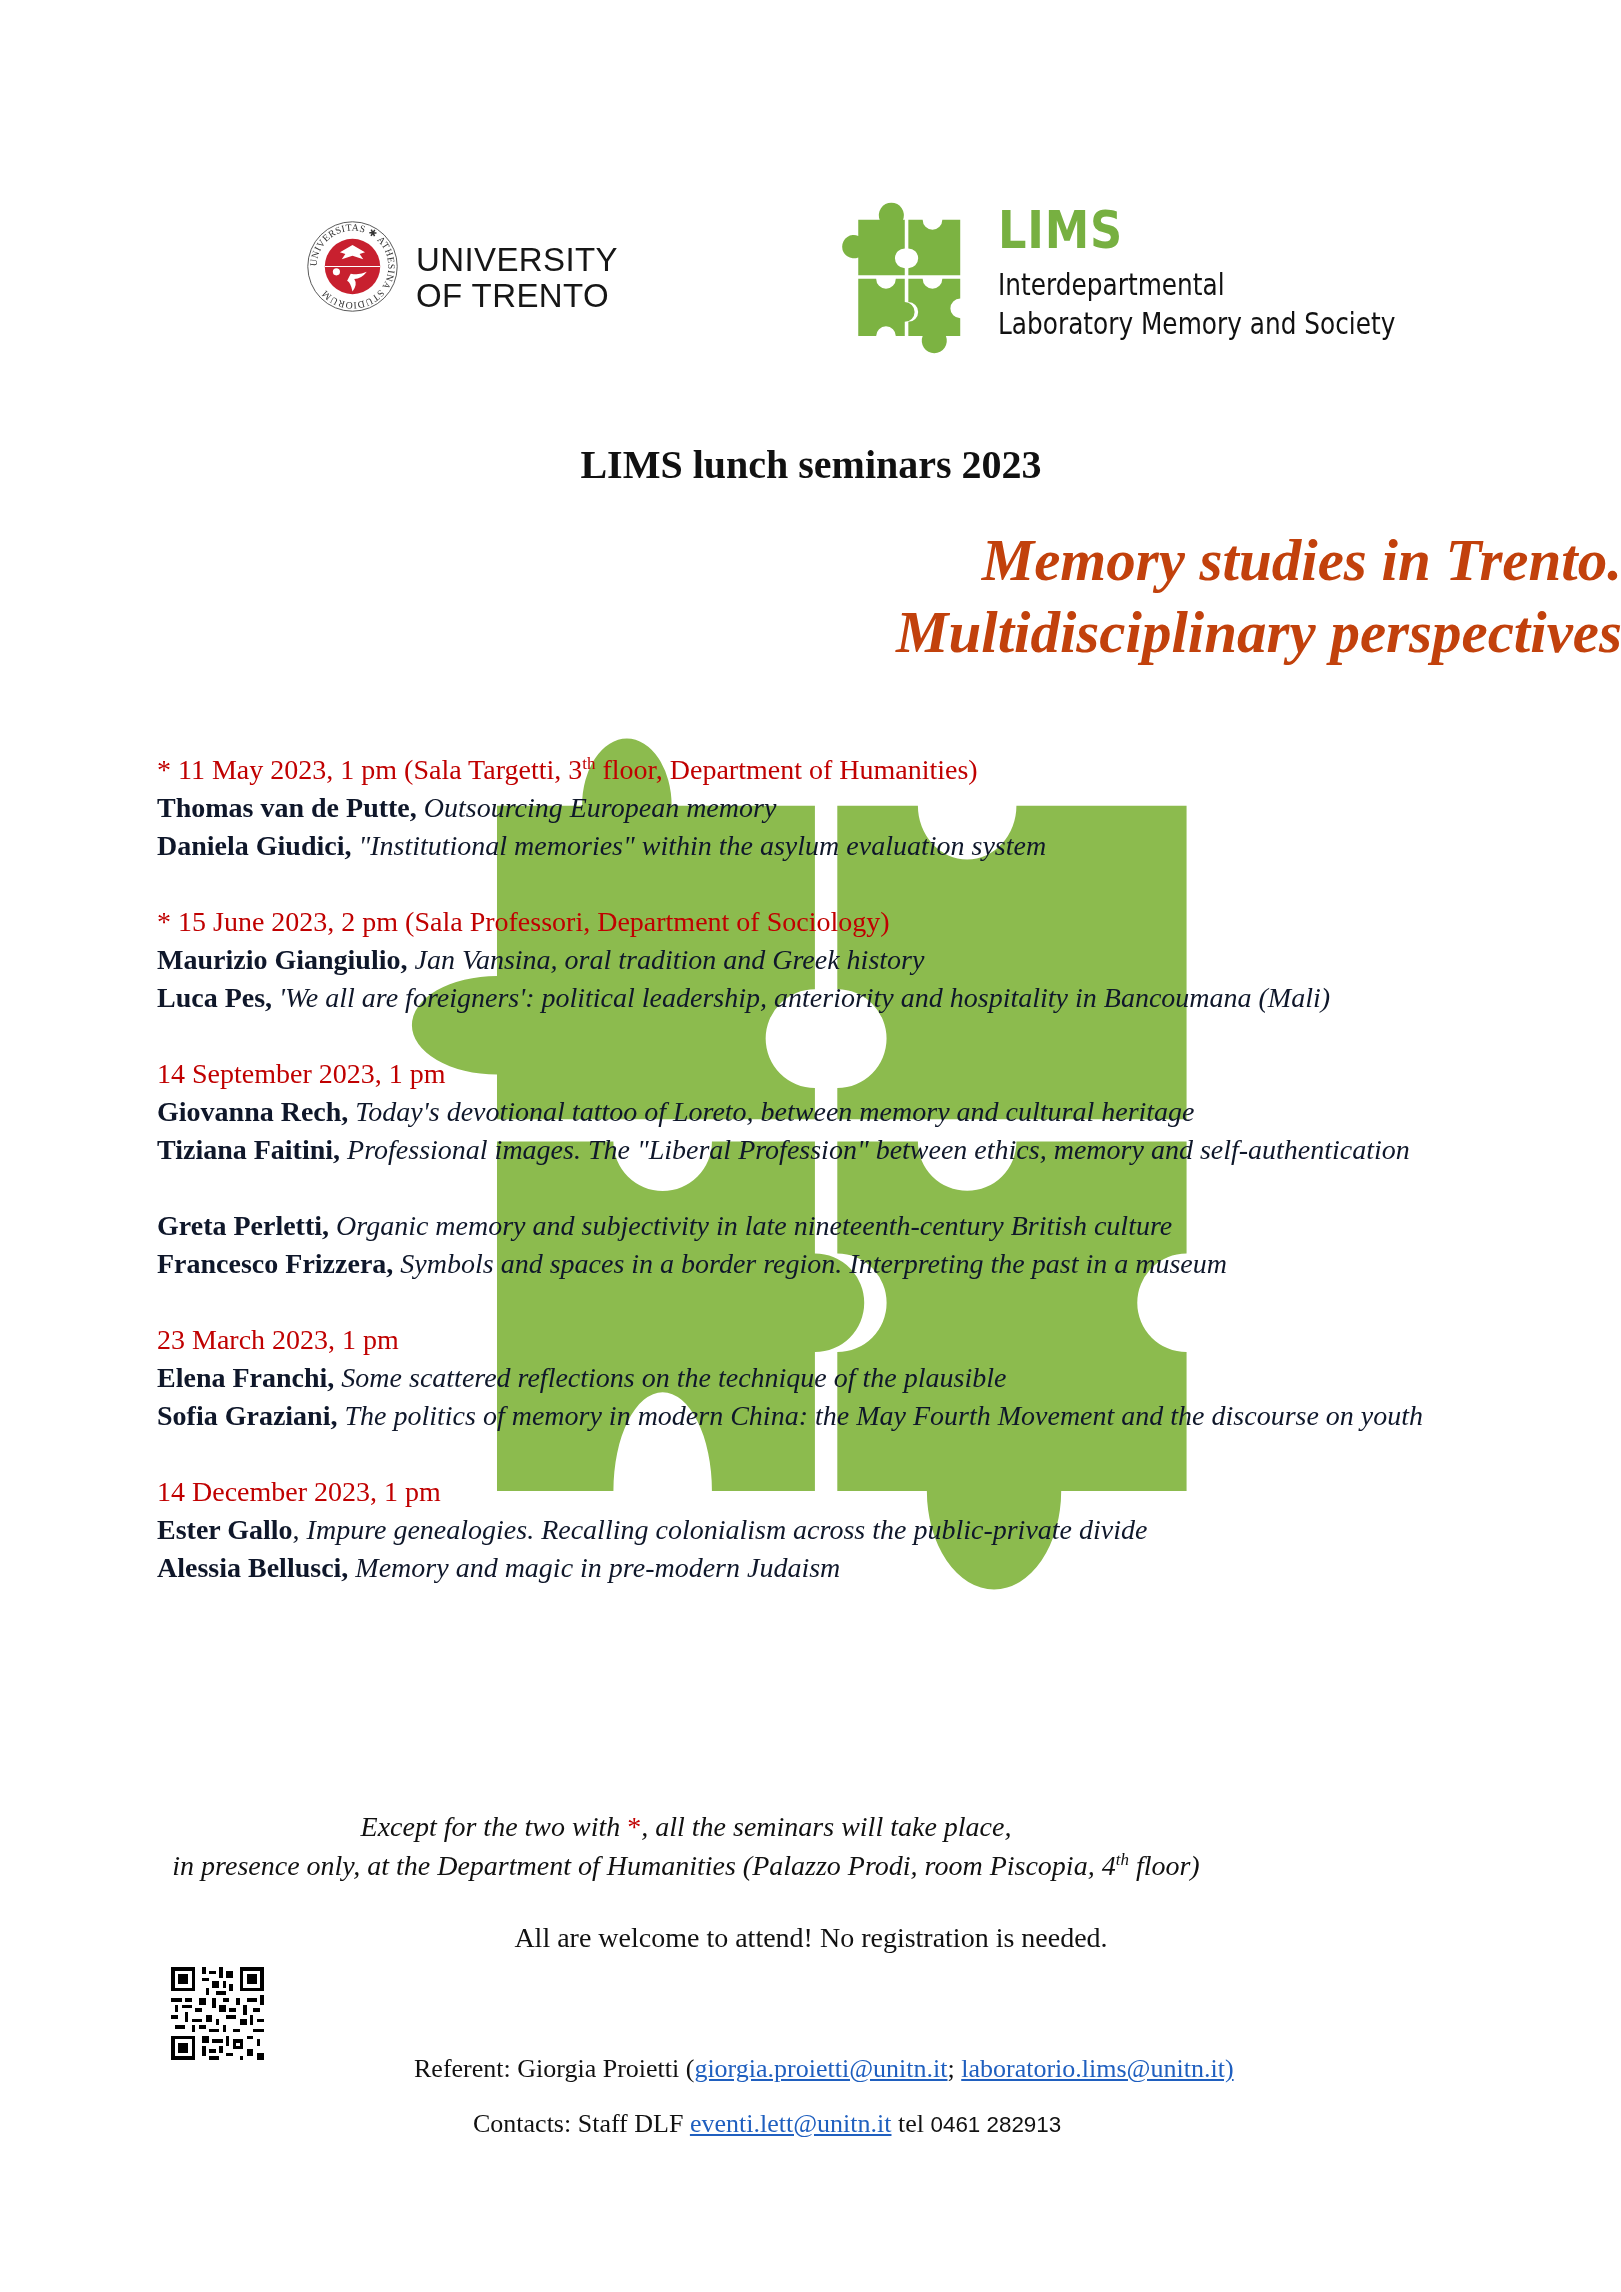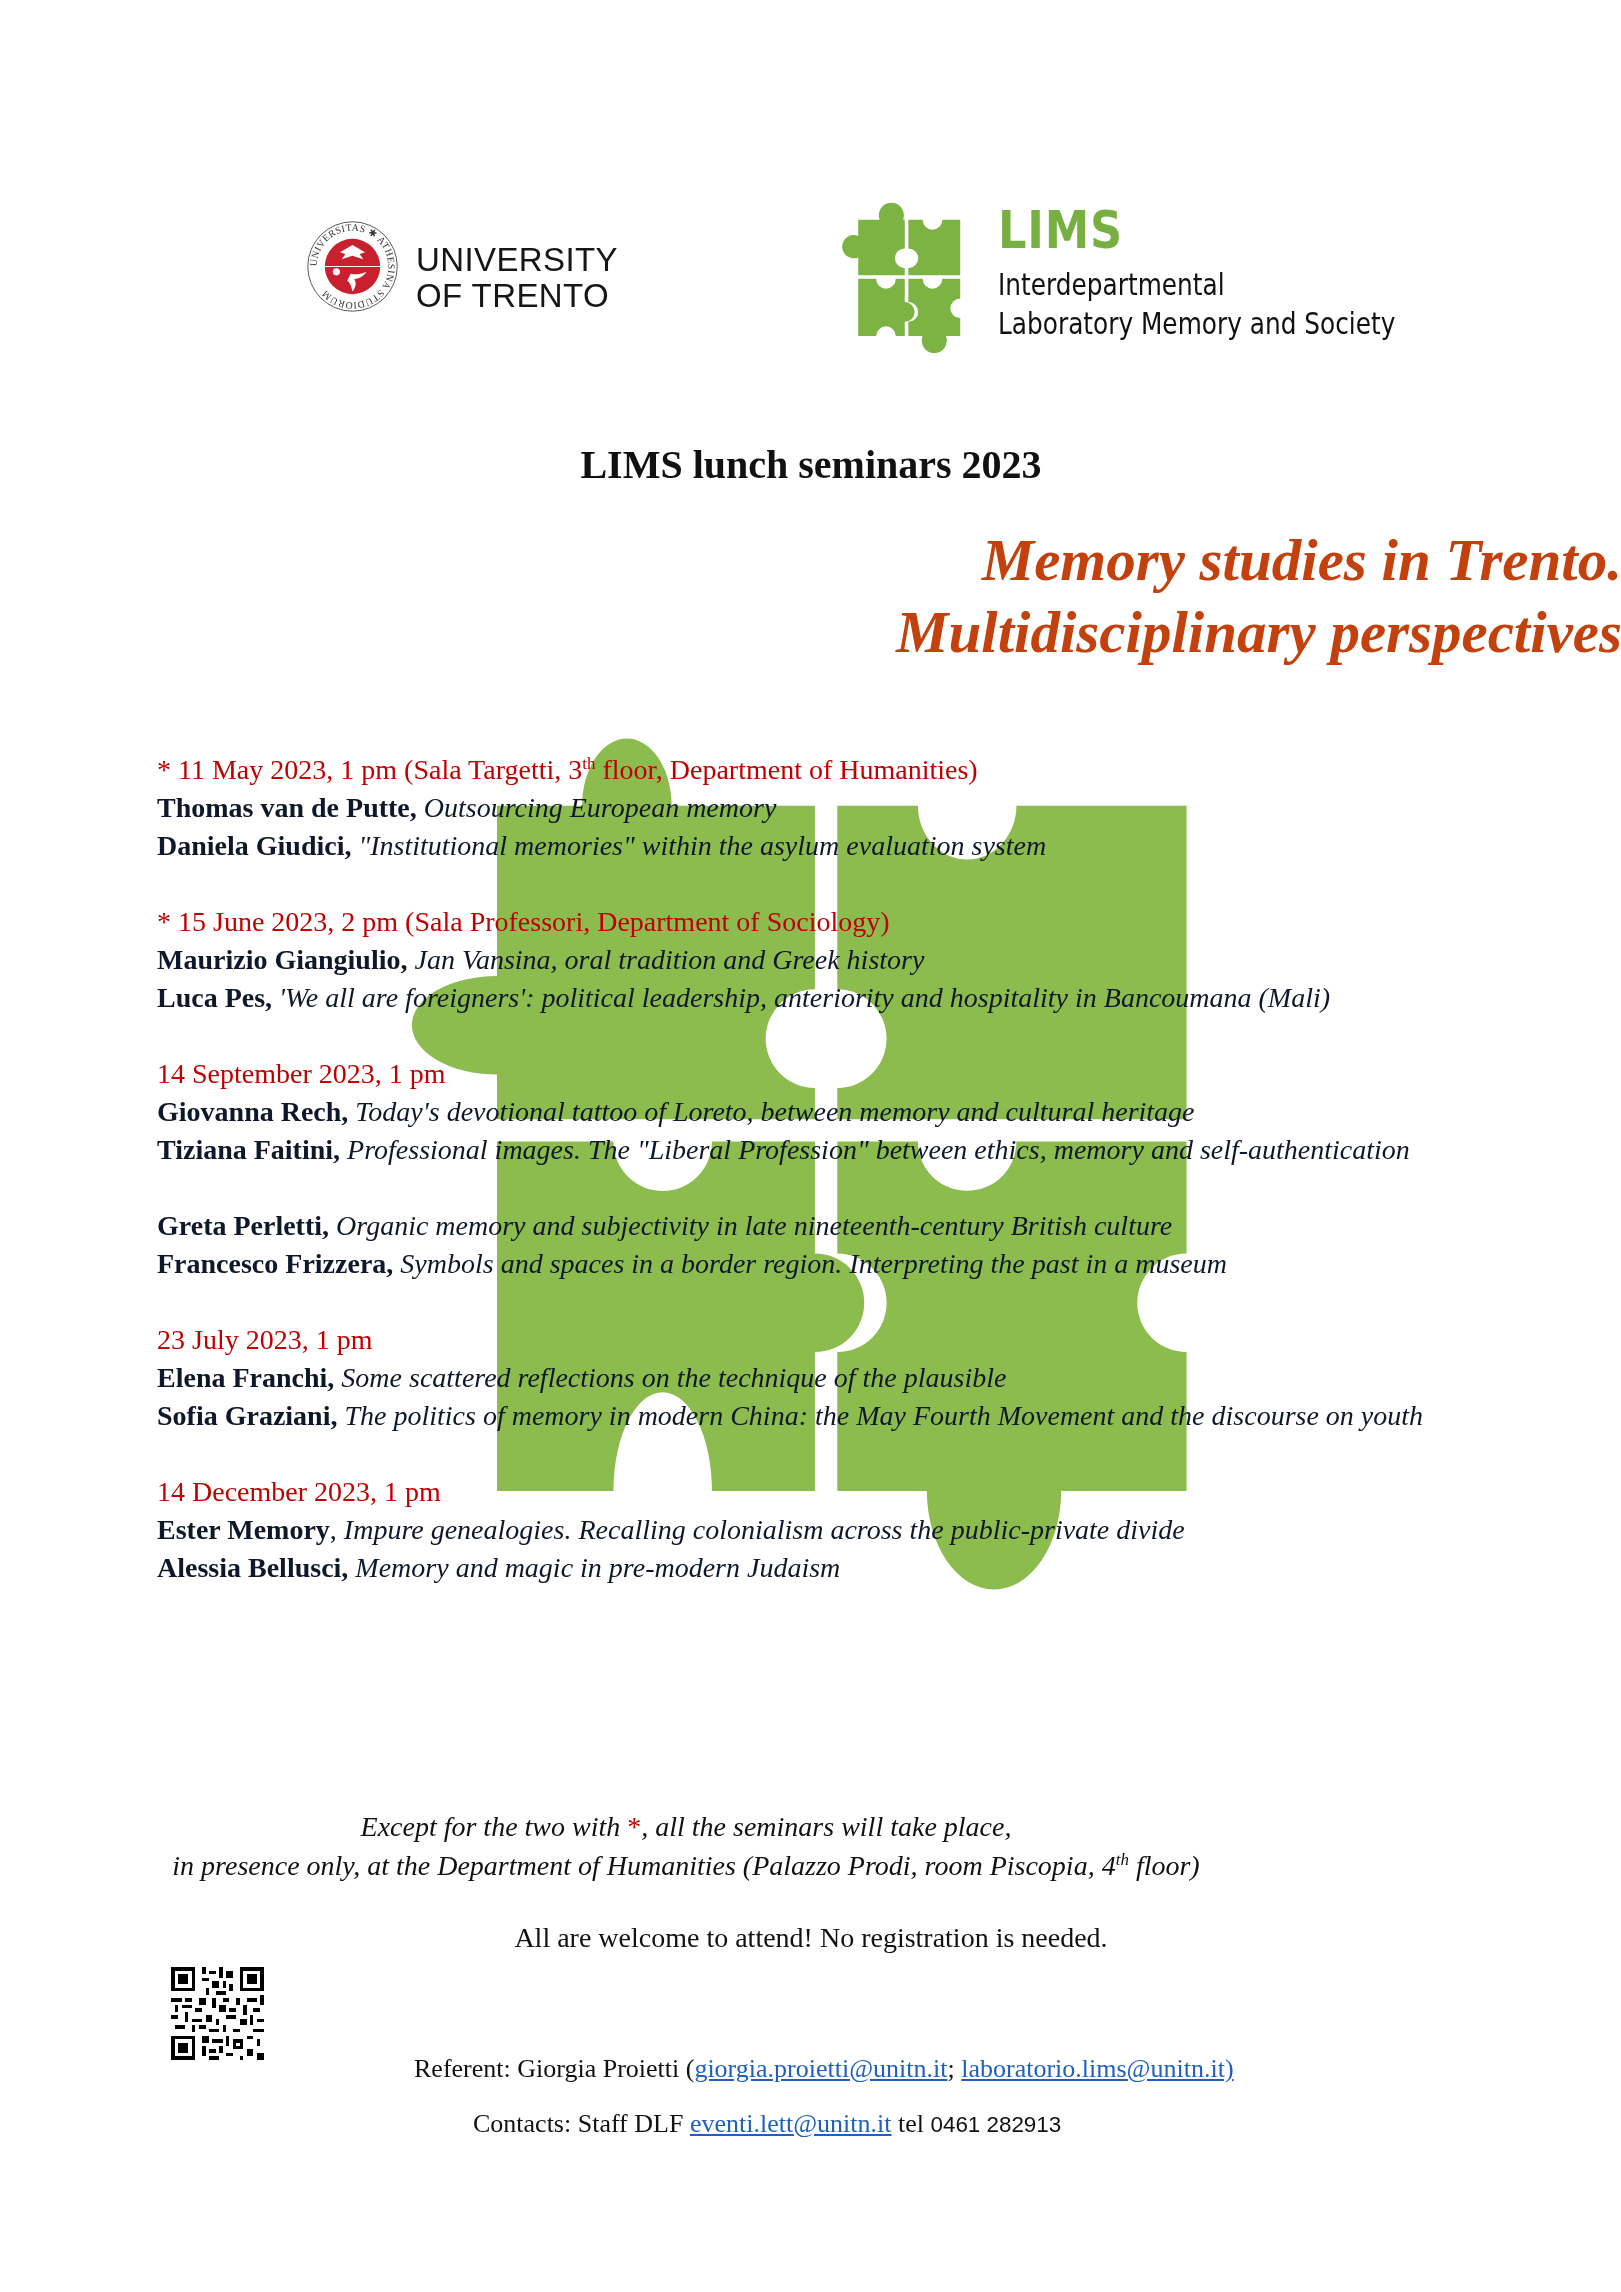--- a/index.html
+++ b/index.html
@@ -135,28 +135,28 @@
     <div class="talk"><span class="speaker">Giovanna Rech,</span> <span class="topic">Today's devotional tattoo of Loreto, between memory and cultural heritage</span></div>
     <div class="talk"><span class="speaker">Tiziana Faitini,</span> <span class="topic">Professional images. The "Liberal Profession" between ethics, memory and self-authentication</span></div>
   </div>
 
   <div class="session">
     <div class="talk"><span class="speaker">Greta Perletti,</span> <span class="topic">Organic memory and subjectivity in late nineteenth-century British culture</span></div>
     <div class="talk"><span class="speaker">Francesco Frizzera,</span> <span class="topic">Symbols and spaces in a border region. Interpreting the past in a museum</span></div>
   </div>
 
   <div class="session">
-    <div class="session-date">23 July 2023, 1 pm</div>
+    <div class="session-date">23 March 2023, 1 pm</div>
     <div class="talk"><span class="speaker">Elena Franchi,</span> <span class="topic">Some scattered reflections on the technique of the plausible</span></div>
     <div class="talk"><span class="speaker">Sofia Graziani,</span> <span class="topic">The politics of memory in modern China: the May Fourth Movement and the discourse on youth</span></div>
   </div>
 
   <div class="session">
     <div class="session-date">14 December 2023, 1 pm</div>
-    <div class="talk"><span class="speaker">Ester Memory</span><span>,</span> <span class="topic">Impure genealogies. Recalling colonialism across the public-private divide</span></div>
+    <div class="talk"><span class="speaker">Ester Gallo</span><span>,</span> <span class="topic">Impure genealogies. Recalling colonialism across the public-private divide</span></div>
     <div class="talk"><span class="speaker">Alessia Bellusci,</span> <span class="topic">Memory and magic in pre-modern Judaism</span></div>
   </div>
 </div>
 
 <div class="notes">
   <div><span>Except for the two with </span><span class="star">*</span><span>, all the seminars will take place,</span></div>
   <div><span>in presence only, at the Department of Humanities (Palazzo Prodi, room Piscopia, 4</span><sup>th</sup><span> floor)</span></div>
 </div>
 <div class="welcome">All are welcome to attend! No registration is needed.</div>
 

